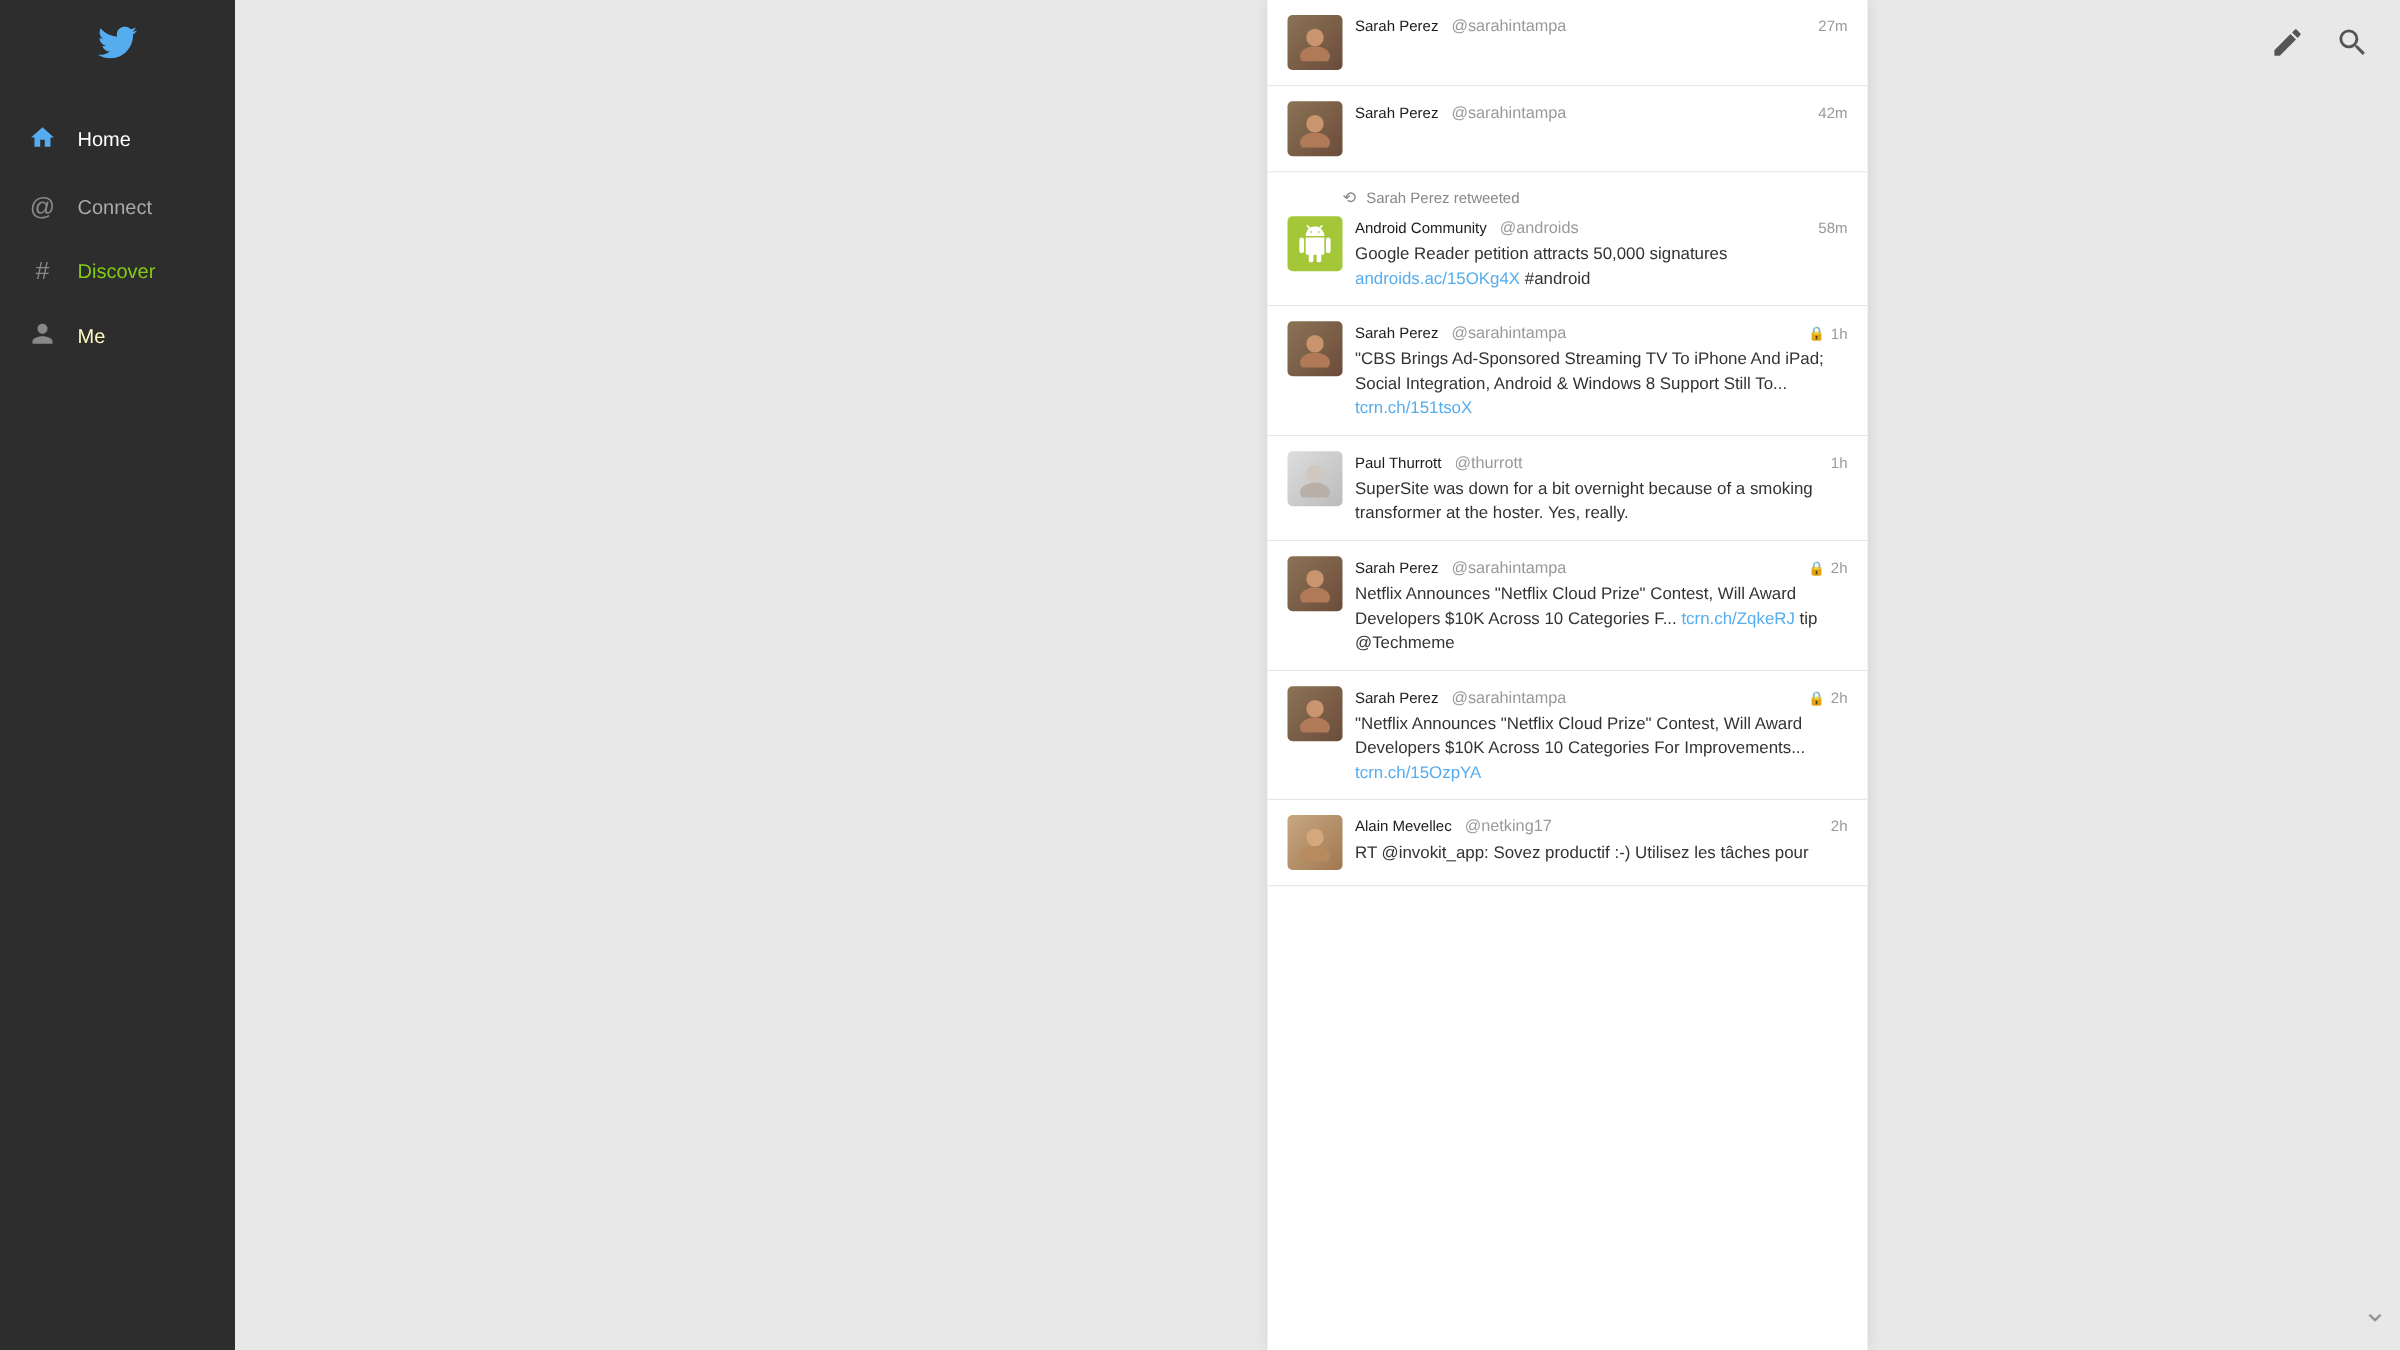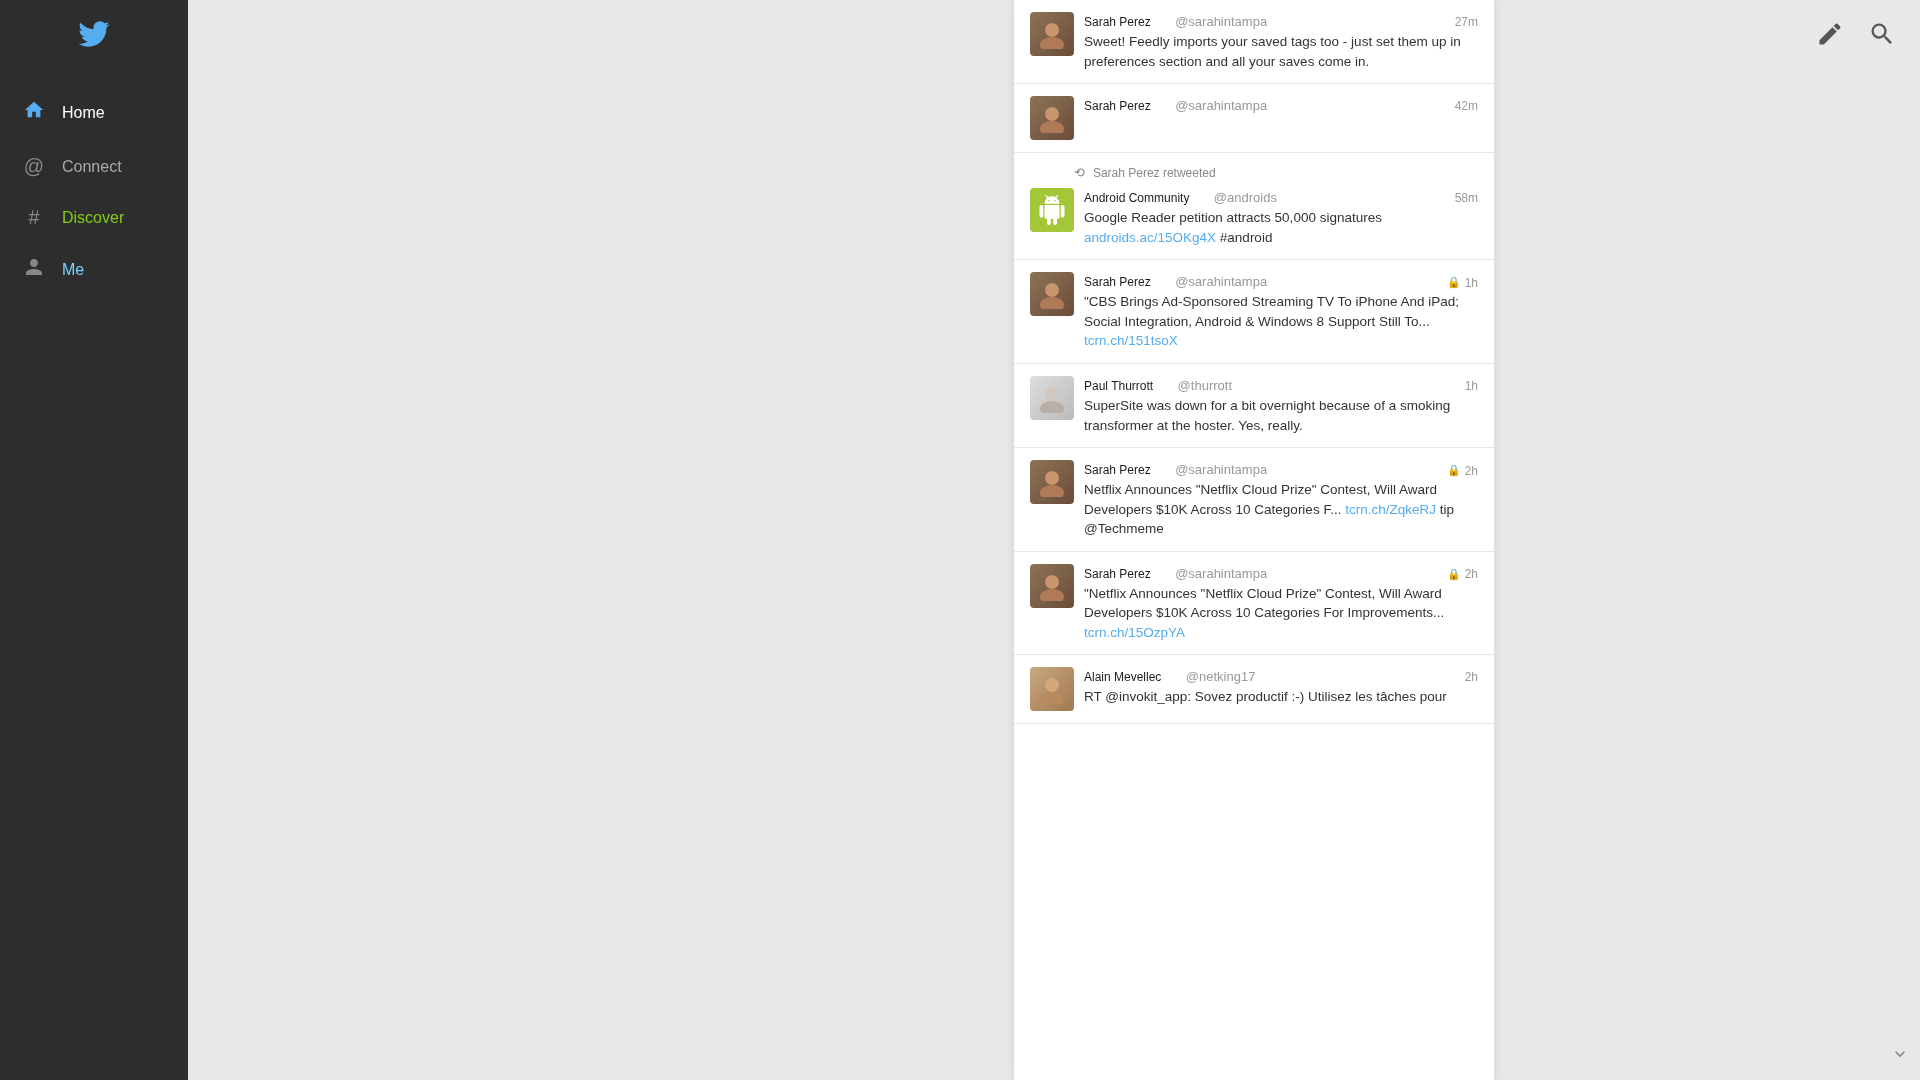--- a/index.html
+++ b/index.html
@@ -174,21 +174,21 @@
 
     .tweet-author-name {
       font-weight: 400;
       font-size: 12px;
       color: #1c1c1c;
     }
 
     .tweet-author-handle {
       font-size: 13px;
       color: #999;
-      margin-left: 20px;
+      margin-left: 6px;
       font-weight: 400;
     }
 
     .tweet-time {
       font-size: 12px;
       color: #999;
       display: flex;
       align-items: center;
       gap: 4px;
       text-align: right;
@@ -276,21 +276,21 @@
     <div class="nav-item">
       <span class="nav-icon" style="color:#888; font-size:20px;">#</span>
       <span class="nav-label" style="color:#84cc16;">Discover</span>
     </div>
     <div class="nav-item">
       <span class="nav-icon">
         <svg width="20" height="20" viewBox="0 0 24 24" fill="#888">
           <path d="M12 12c2.7 0 4.8-2.1 4.8-4.8S14.7 2.4 12 2.4 7.2 4.5 7.2 7.2 9.3 12 12 12zm0 2.4c-3.2 0-9.6 1.6-9.6 4.8v2.4h19.2v-2.4c0-3.2-6.4-4.8-9.6-4.8z"></path>
         </svg>
       </span>
-      <span class="nav-label" style="color:#7dd3fc;">Me</span>
+      <span class="nav-label" style="color:#fef9c3;">Me</span>
     </div>
   </nav>
 </div>
 
 <div class="main-content">
   <div class="feed-container">
 
     <div class="tweet-card">
       <div class="tweet-main">
         <div class="avatar avatar-sarah">
@@ -301,23 +301,20 @@
         </div>
         <div class="tweet-body">
           <div class="tweet-header">
             <div>
               <span class="tweet-author-name">Sarah Perez</span>
               <span class="tweet-author-handle">@sarahintampa</span>
             </div>
             <span class="tweet-time">
               <span>27m</span>
             </span>
-          </div>
-          <div class="tweet-text">
-            <span>Sweet! Feedly imports your saved tags too - just set them up in preferences section and all your saves come in.</span>
           </div>
         </div>
       </div>
     </div>
 
     <div class="tweet-card">
       <div class="tweet-main">
         <div class="avatar avatar-sarah">
           <svg width="30" height="30" viewBox="0 0 30 30">
             <circle cx="15" cy="11" r="7" fill="#c8956e"></circle>

